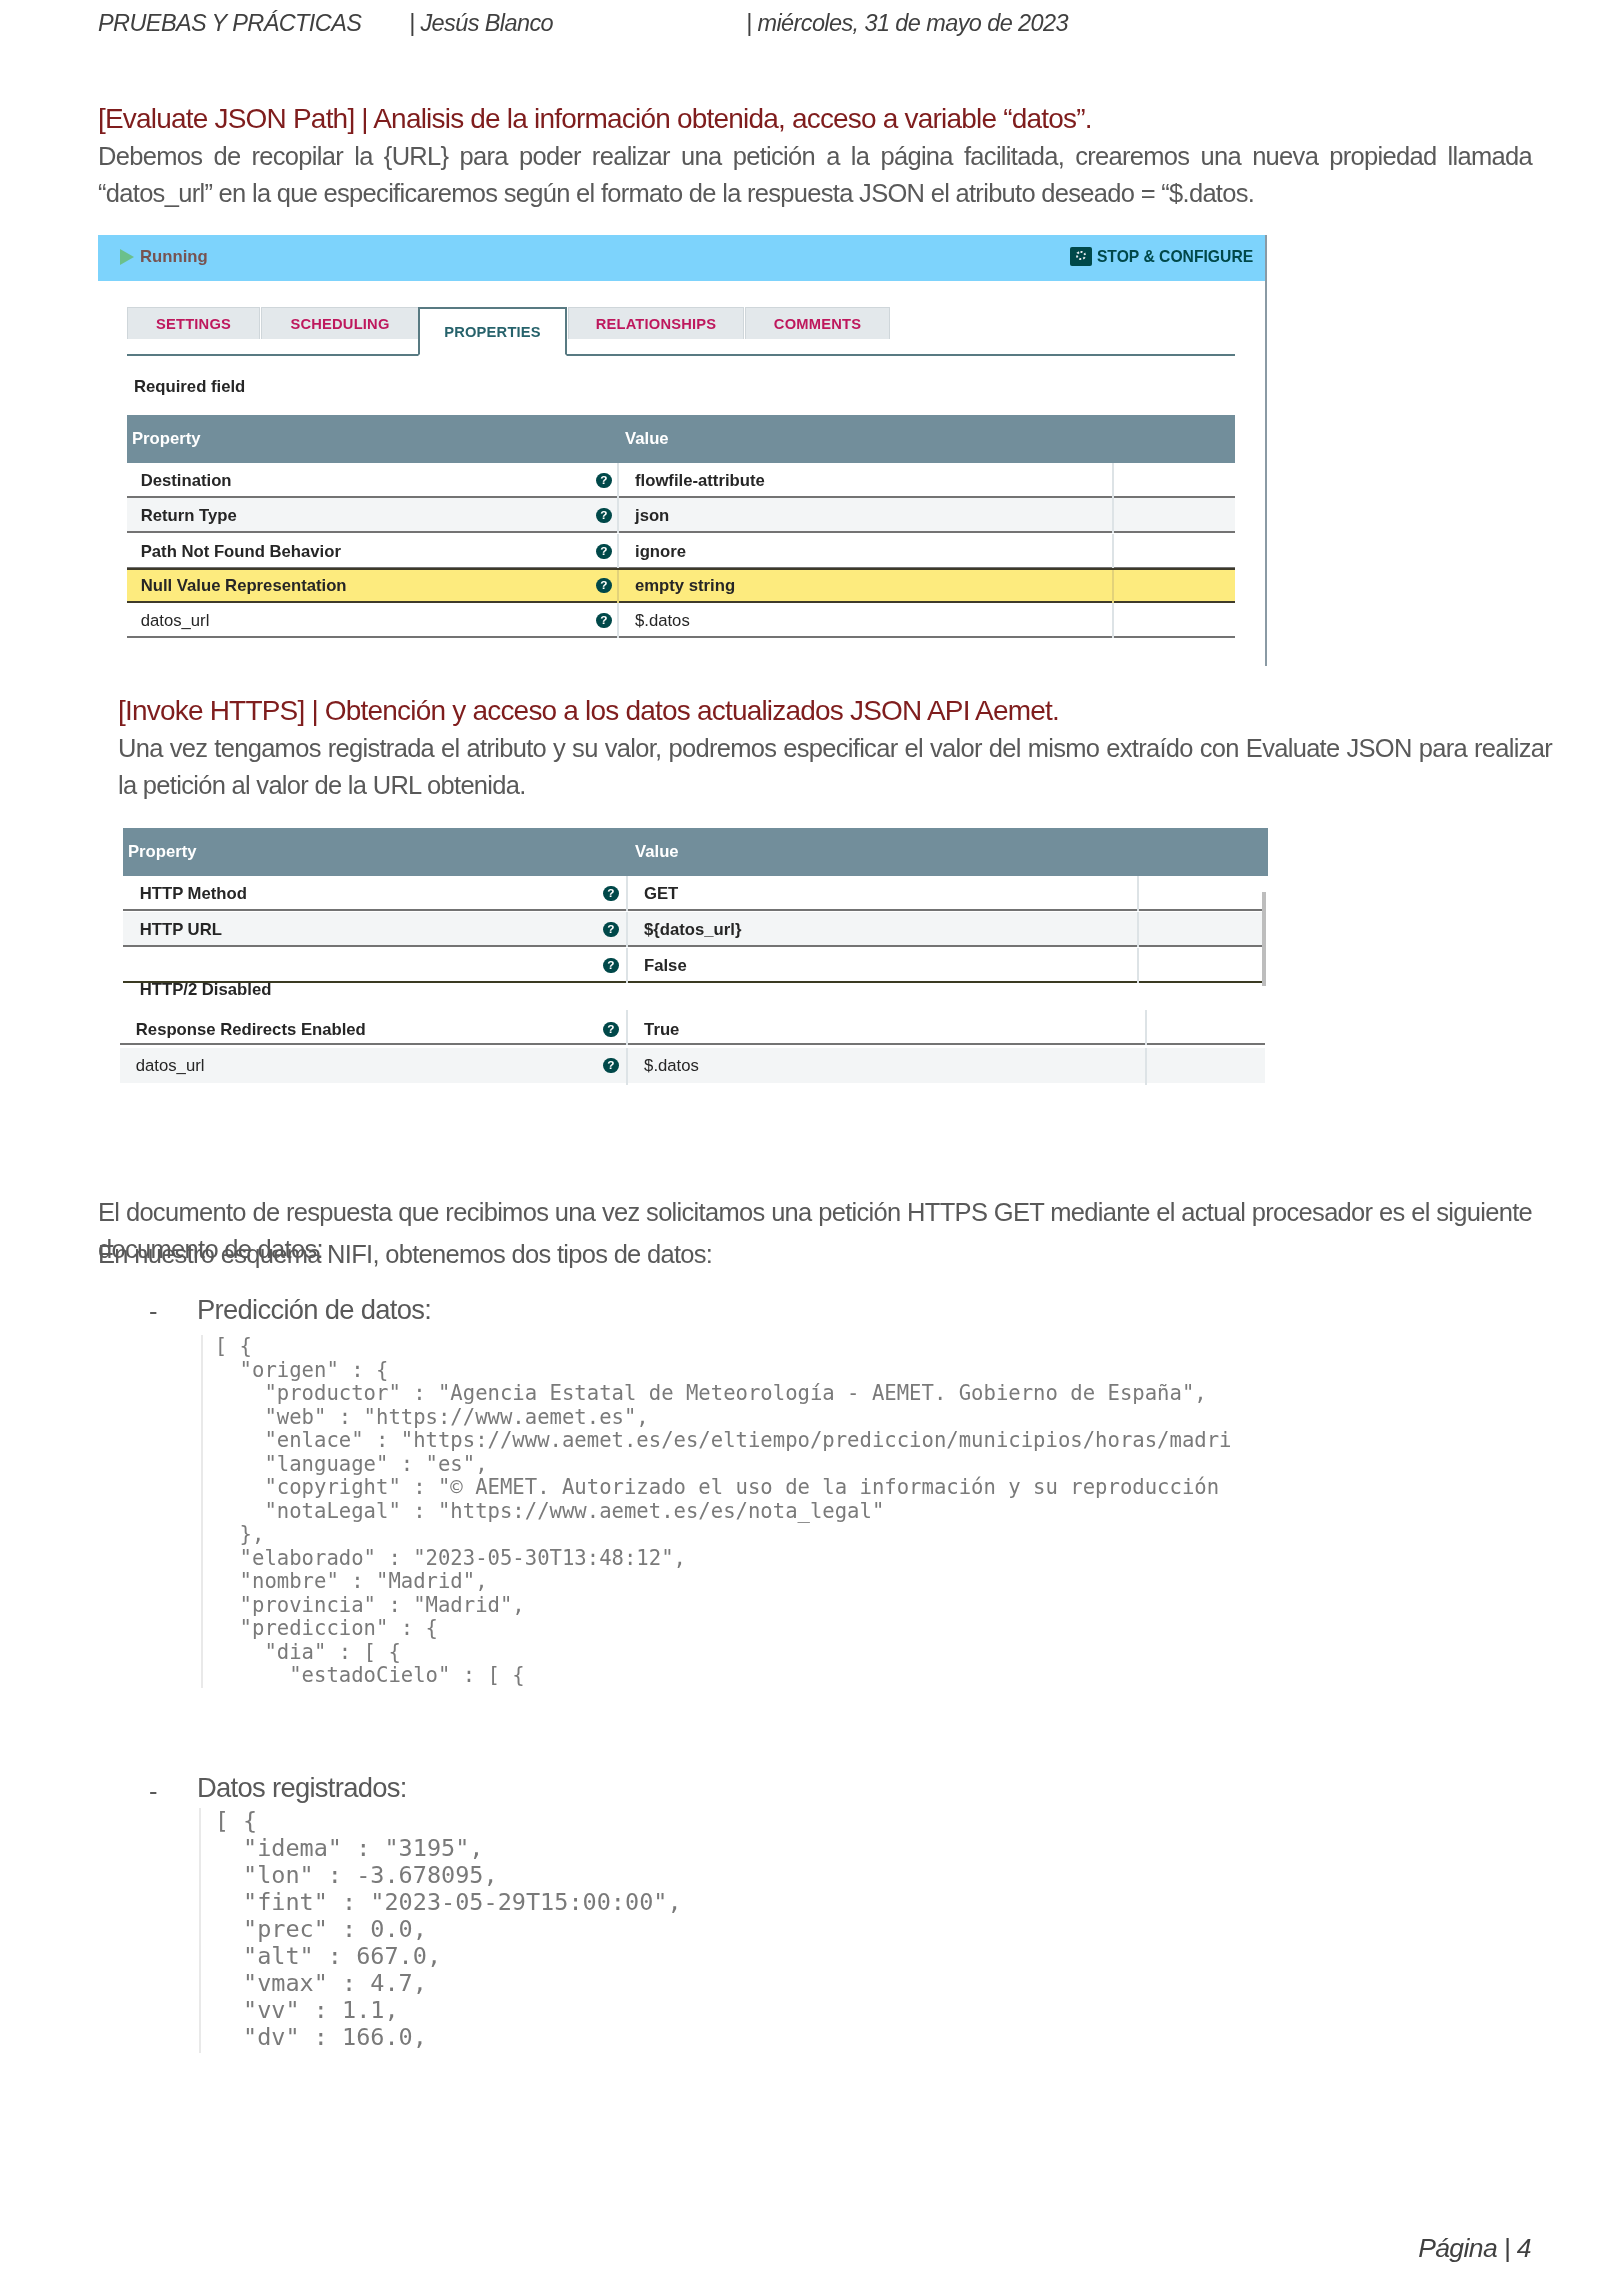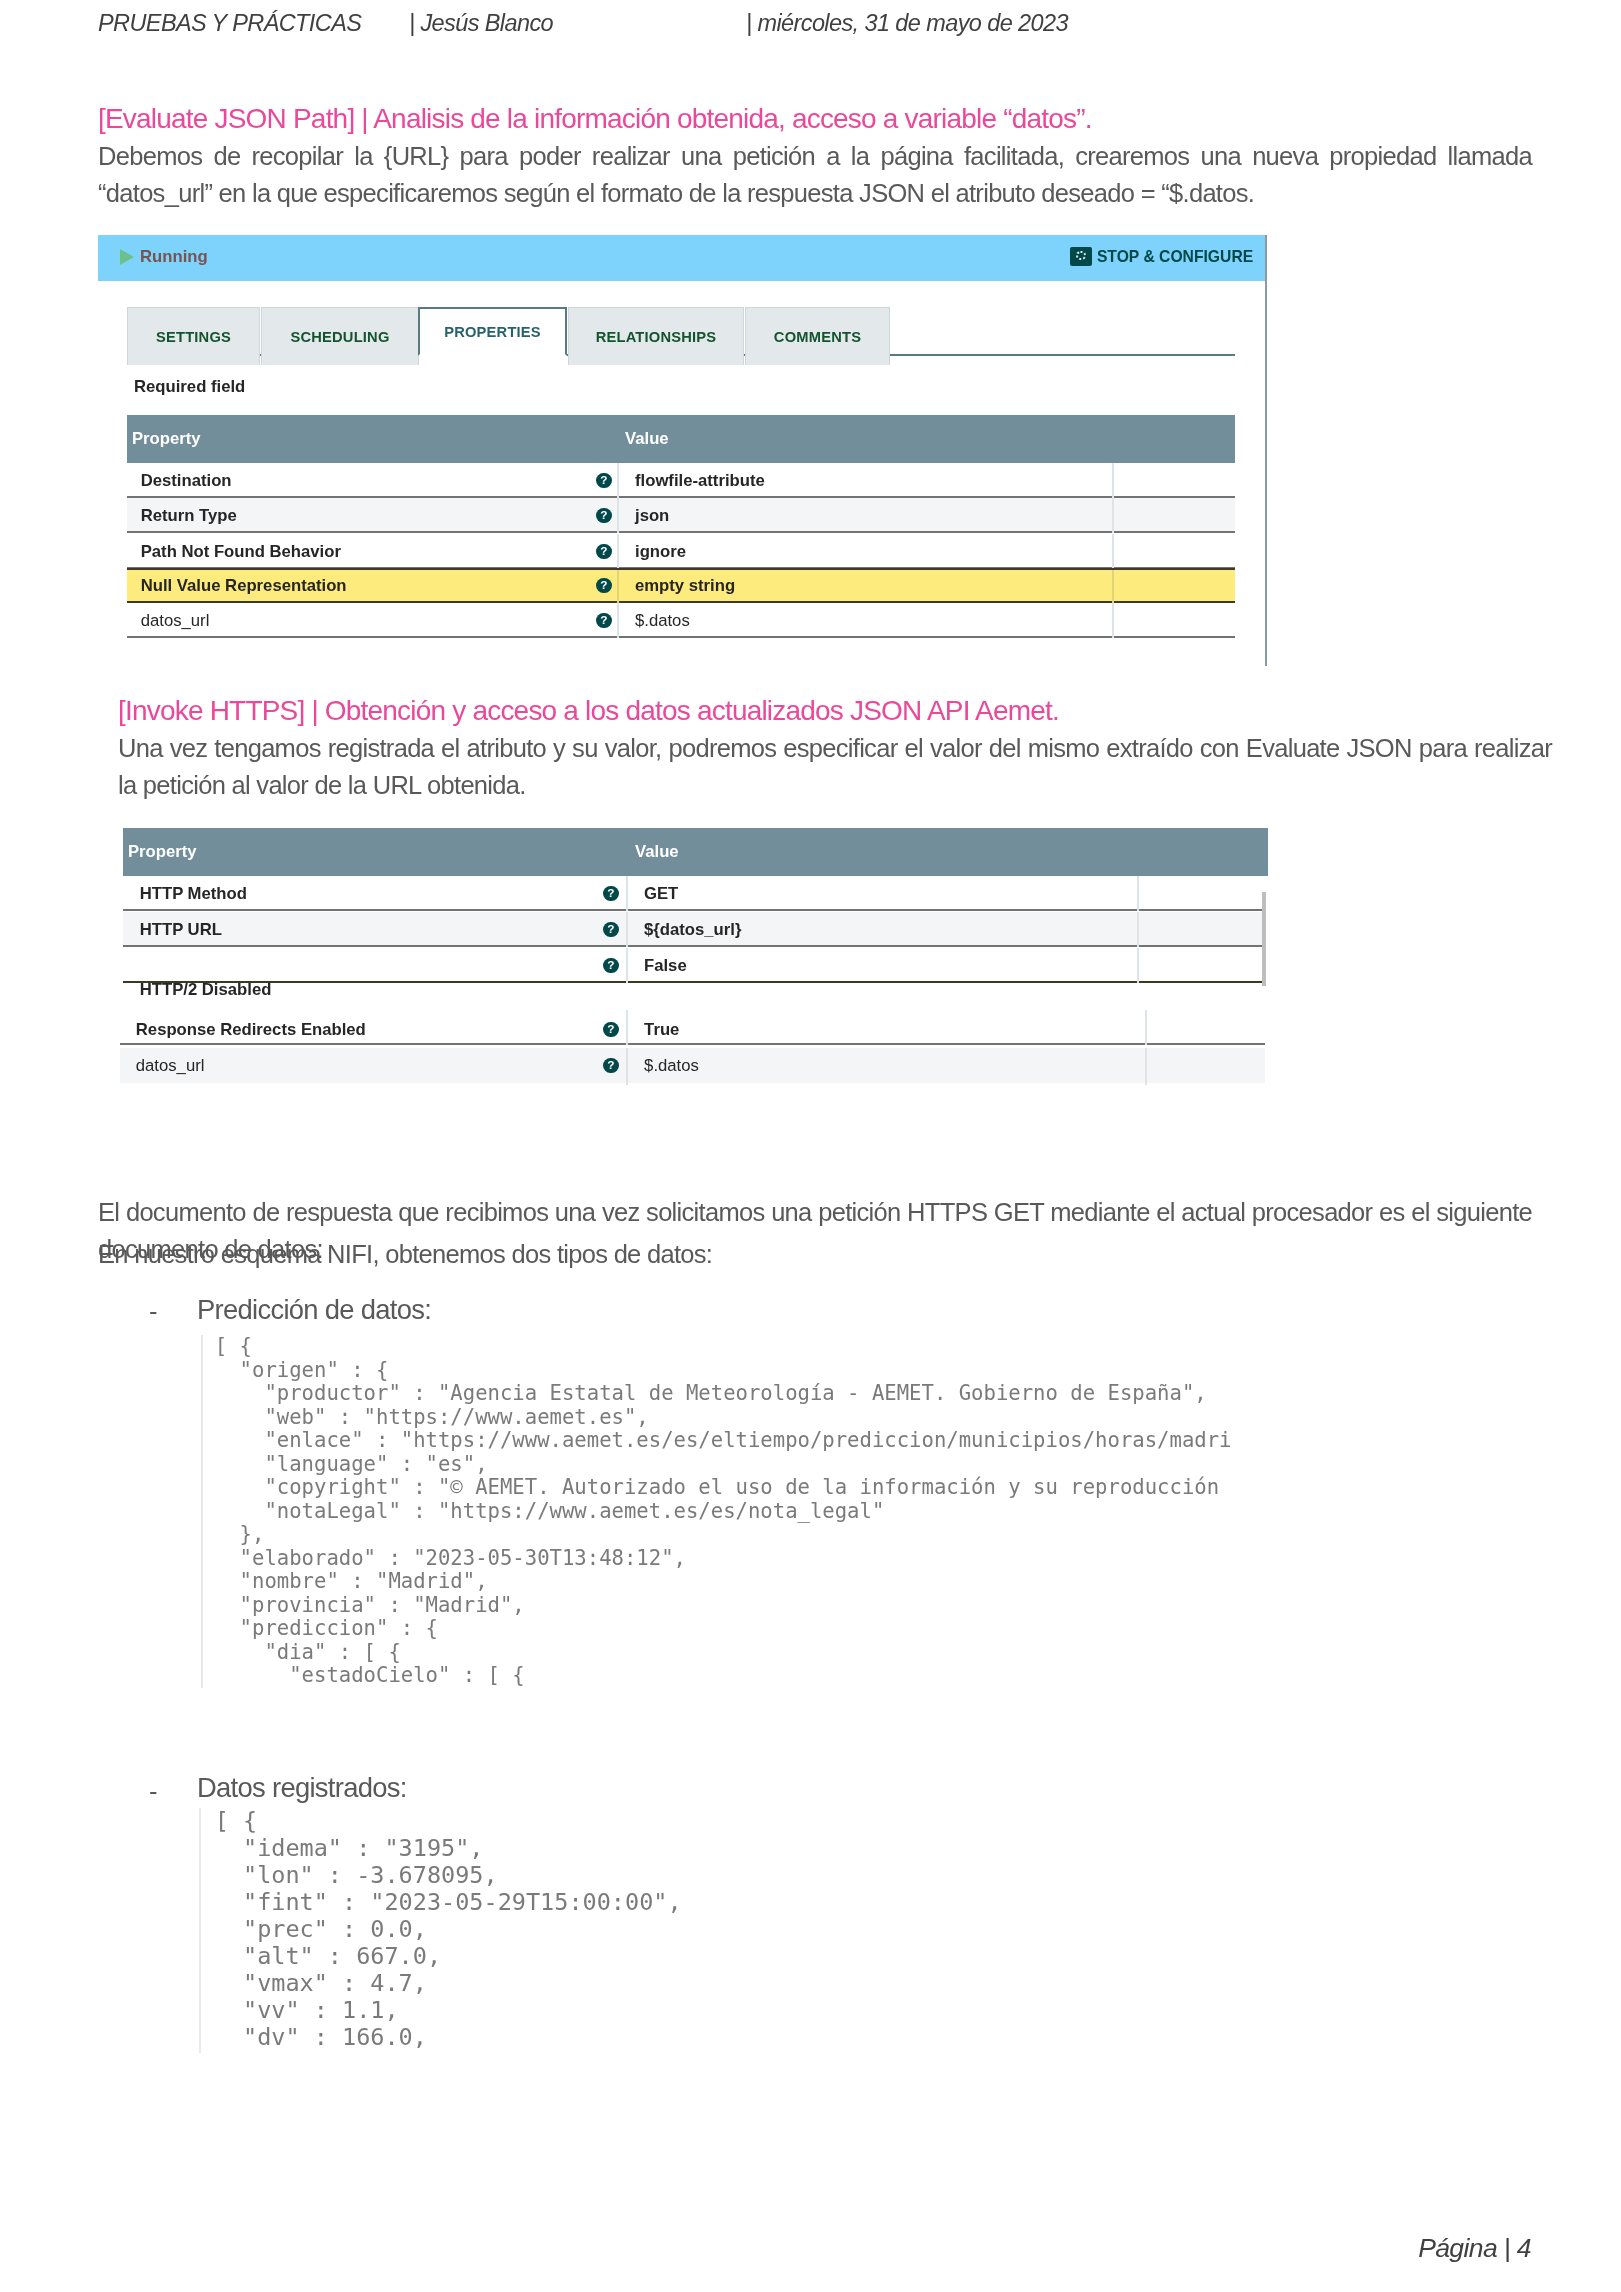--- a/index.html
+++ b/index.html
@@ -3,33 +3,33 @@
 <meta charset="utf-8">
 <style>
   * { box-sizing: border-box; margin: 0; padding: 0; }
   html, body { width: 1621px; height: 2293px; background: #ffffff; }
   body { position: relative; font-family: "Liberation Sans", sans-serif; color: #595959; overflow: hidden; }
 
   .header { position: absolute; top: 9.8px; left: 98px; height: 31px; font-style: italic; font-size: 23.5px; color: #404040; white-space: nowrap; }
   .header span { position: absolute; top: 0; letter-spacing: -0.6px; }
 
   .doc-text { position: absolute; left: 98px; width: 1434px; font-size: 25.5px; line-height: 37px; color: #595959; text-align: justify; letter-spacing: -0.7px; }
-  .doc-heading { font-size: 28px; line-height: 39px; letter-spacing: -0.8px; color: #ec4899; }
+  .doc-heading { font-size: 28px; line-height: 39px; letter-spacing: -0.8px; color: #7f1d1d; }
 
   
   .nifi-panel { position: absolute; left: 98px; top: 235px; width: 1169px; height: 431px; background: #fff; border-right: 2px solid #8a9aa4; }
   .status-bar { position: absolute; left: 0; top: 0; width: 1167px; height: 46px; background: #7dd3fc; }
   .status-play { position: absolute; left: 21.6px; top: 13.7px; width: 0; height: 0; border-top: 8.8px solid transparent; border-bottom: 8.8px solid transparent; border-left: 14.7px solid #6bc08b; }
   .status-text { position: absolute; left: 42px; top: 11.8px; font-weight: bold; font-size: 16.7px; color: #775351; }
   .stop-configure { position: absolute; right: 11.8px; top: 11.8px; display: flex; align-items: center; gap: 4.9px; font-weight: bold; font-size: 15.7px; color: #004849; }
   .stop-icon { width: 21.6px; height: 19.6px; background: #004849; border-radius: 2px; position: relative; }
   .stop-icon::after { content: ""; position: absolute; left: 5.9px; top: 3.9px; width: 9.8px; height: 9.8px; border-radius: 50%; border: 2.9px dotted #e3e8eb; box-sizing: border-box; }
 
   .tabs { position: absolute; left: 29px; top: 72px; width: 1108px; height: 49px; border-bottom: 2px solid #587a82; }
-  .tab { position: absolute; top: 0; height: 58px; background: #e3e8eb; border: 1px solid #cfd6da; border-bottom: none; font-weight: bold; font-size: 14.7px; color: #14532d; display: flex; align-items: center; justify-content: center; letter-spacing: 0.2px; }
+  .tab { position: absolute; top: 0; height: 32px; background: #e3e8eb; border: 1px solid #cfd6da; border-bottom: none; font-weight: bold; font-size: 14.7px; color: #be185d; display: flex; align-items: center; justify-content: center; letter-spacing: 0.2px; }
   .tab.active { background: #fff; border: 2px solid #587a82; border-bottom: 2px solid #fff; height: 49px; top: 0; color: #26626b; }
 
   .required-field { position: absolute; left: 36px; top: 142px; font-weight: bold; font-size: 16.7px; color: #262626; }
 
   .prop-table { position: absolute; background: #fff; }
   .prop-head { position: absolute; left: 0; top: 0; height: 48px; background: #728e9b; color: #fff; font-weight: bold; font-size: 16.7px; }
   .prop-head .ph-prop { position: absolute; left: 4.9px; top: 13.7px; }
   .prop-head .ph-val { position: absolute; top: 13.7px; }
   .prop-row { position: absolute; left: 0; height: 35px; border-bottom: 2px solid #737373; font-size: 16.7px; color: #262626; }
   .prop-row.alt { background: #f3f5f6; }

